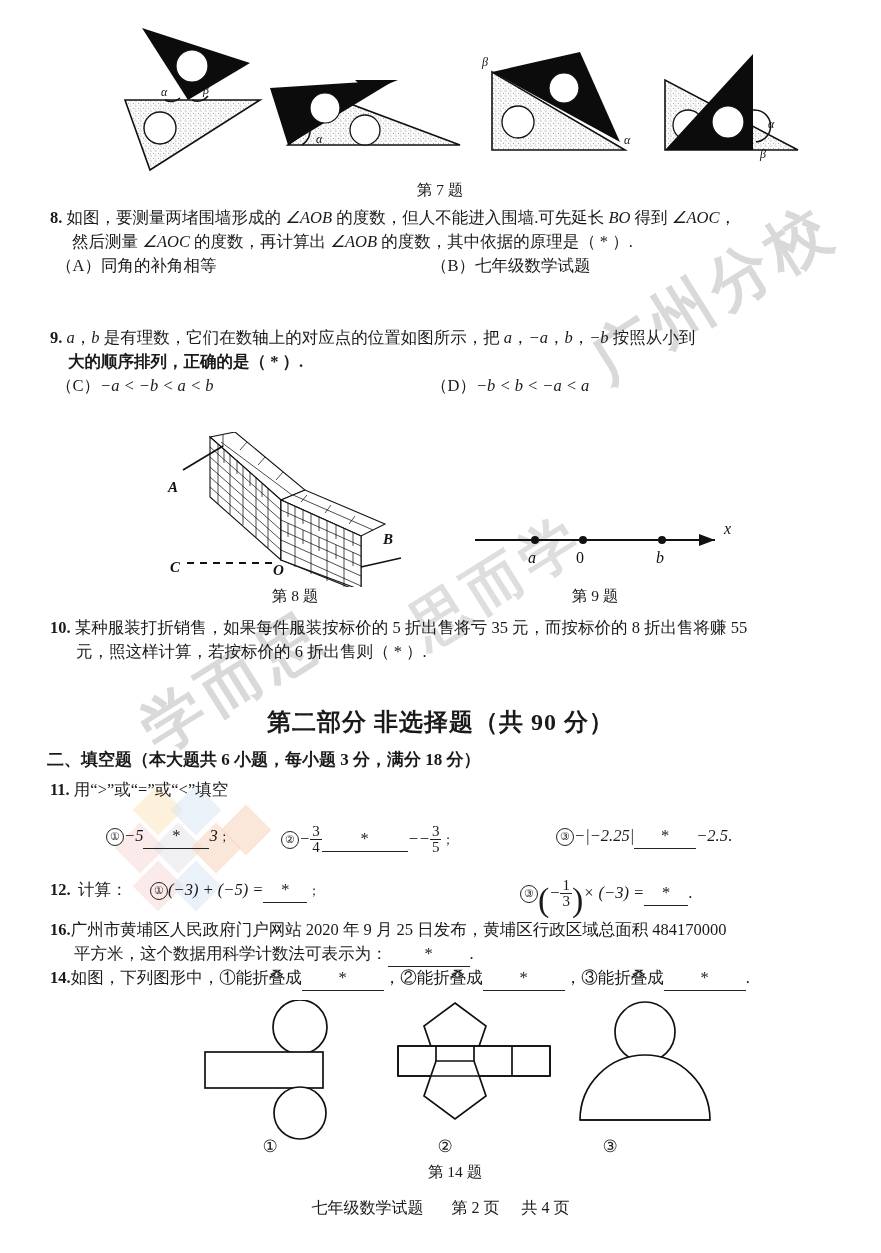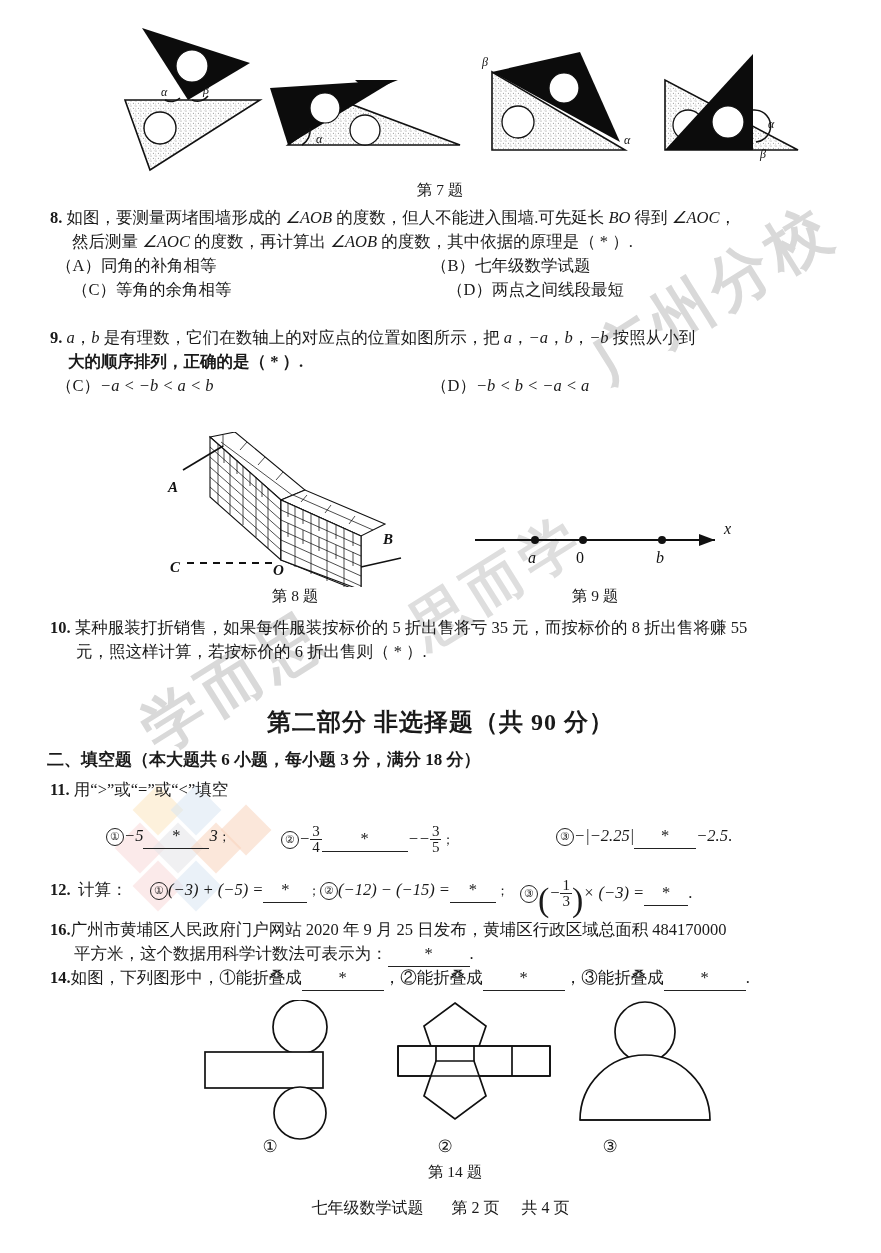--- a/index.html
+++ b/index.html
@@ -137,24 +137,20 @@
     <div>
       <span class="qn">8.</span>
       <span>如图，要测量两堵围墙形成的 </span><span class="it">∠AOB</span><span> 的度数，但人不能进入围墙.可先延长 </span><span class="it">BO</span><span> 得到 </span><span class="it">∠AOC</span><span>，</span>
     </div>
     <div style="margin-left:22px;">
       <span>然后测量 </span><span class="it">∠AOC</span><span> 的度数，再计算出 </span><span class="it">∠AOB</span><span> 的度数，其中依据的原理是（ * ）.</span>
     </div>
     <div style="margin-left:6px;position:relative;height:24px;">
       <span style="position:absolute;left:0;"><span>（A）</span><span>同角的补角相等</span></span>
       <span style="position:absolute;left:375px;"><span>（B）</span><span>七年级数学试题</span></span>
-    </div>
-    <div style="margin-left:22px;position:relative;height:24px;">
-      <span style="position:absolute;left:0;"><span>（C）</span><span>等角的余角相等</span></span>
-      <span style="position:absolute;left:375px;"><span>（D）</span><span>两点之间线段最短</span></span>
     </div>
   </div>
 
   <div class="q" style="left:50px;top:326px;width:790px;">
     <div>
       <span class="qn">9.</span>
       <span class="it">a</span><span>，</span><span class="it">b</span><span> 是有理数，它们在数轴上的对应点的位置如图所示，把 </span><span class="it">a</span><span>，</span><span class="it">−a</span><span>，</span><span class="it">b</span><span>，</span><span class="it">−b</span><span> 按照从小到</span>
     </div>
     <div style="margin-left:18px;font-weight:bold;">大的顺序排列，正确的是（ * ）.</div>
     <div style="margin-left:6px;position:relative;height:24px;">
@@ -292,23 +288,20 @@
   </div>
 
   <div class="q" style="left:50px;top:866px;width:810px;height:48px;">
     <span style="position:absolute;left:0;top:12px;" class="qn">12.</span>
     <span style="position:absolute;left:28px;top:12px;">计算：</span>
 
     <span style="position:absolute;left:100px;top:12px;">
       <span class="circnum">①</span><span class="it">(−3) + (−5) =</span><span class="blank" style="width:44px;">*</span><span style="font-size:13px;">；</span>
     </span>
 
-    <span style="position:absolute;left:270px;top:12px;">
-      <span class="circnum">②</span><span class="it">(−12) − (−15) =</span><span class="blank" style="width:46px;">*</span><span style="font-size:13px;">；</span>
-    </span>
 
     <span style="position:absolute;left:470px;top:12px;">
       <span class="circnum">③</span><span class="paren-big">(</span><span class="it">−</span><span class="frac"><span class="num">1</span><span class="den">3</span></span><span class="paren-big">)</span><span class="it">× (−3) =</span><span class="blank" style="width:44px;">*</span><span>.</span>
     </span>
   </div>
 
   <div class="q" style="left:50px;top:918px;width:800px;">
     <div>
       <span class="qn">16.</span><span>广州市黄埔区人民政府门户网站 2020 年 9 月 25 日发布，黄埔区行政区域总面积 484170000</span>
     </div>

